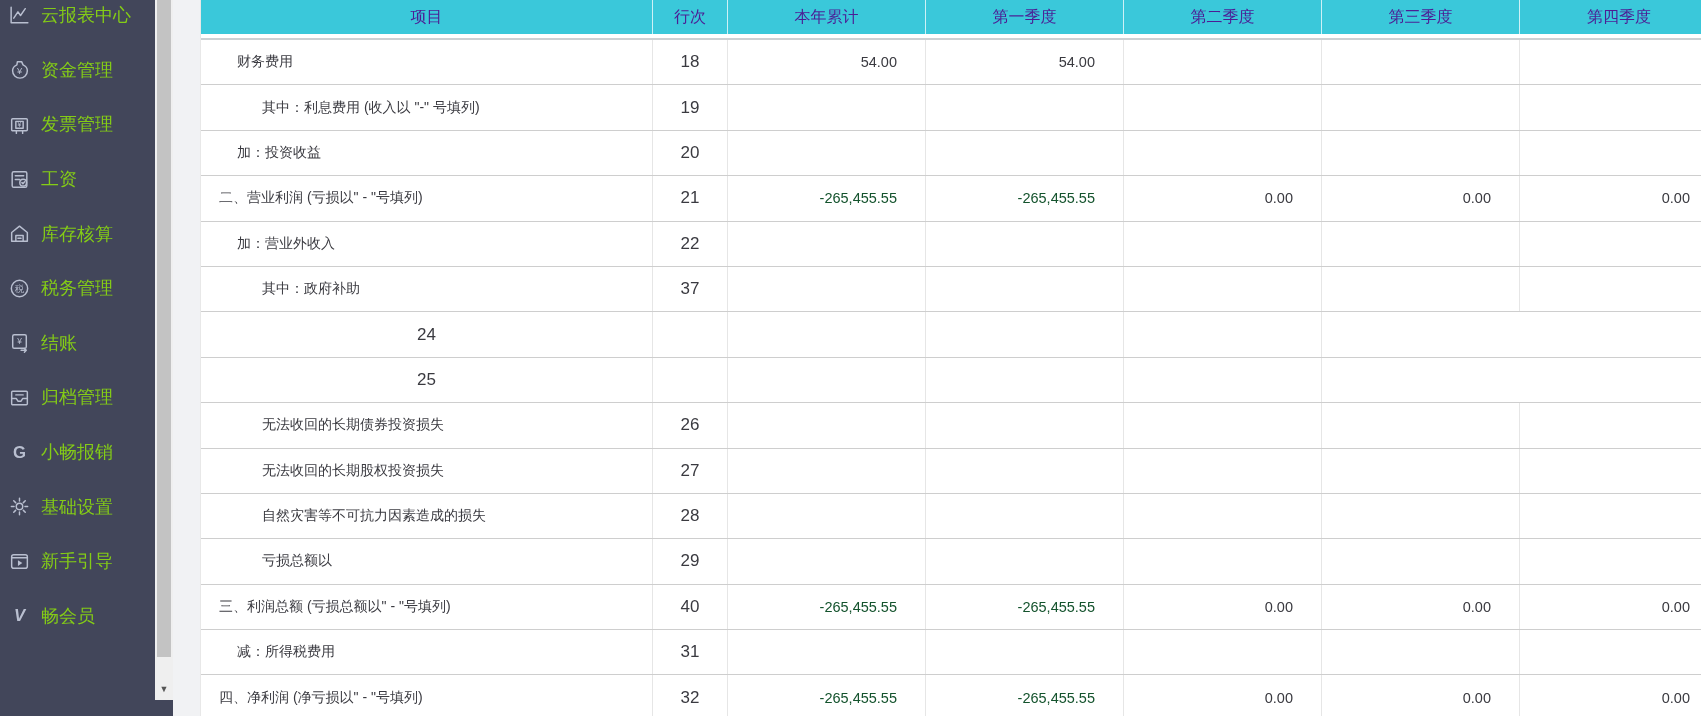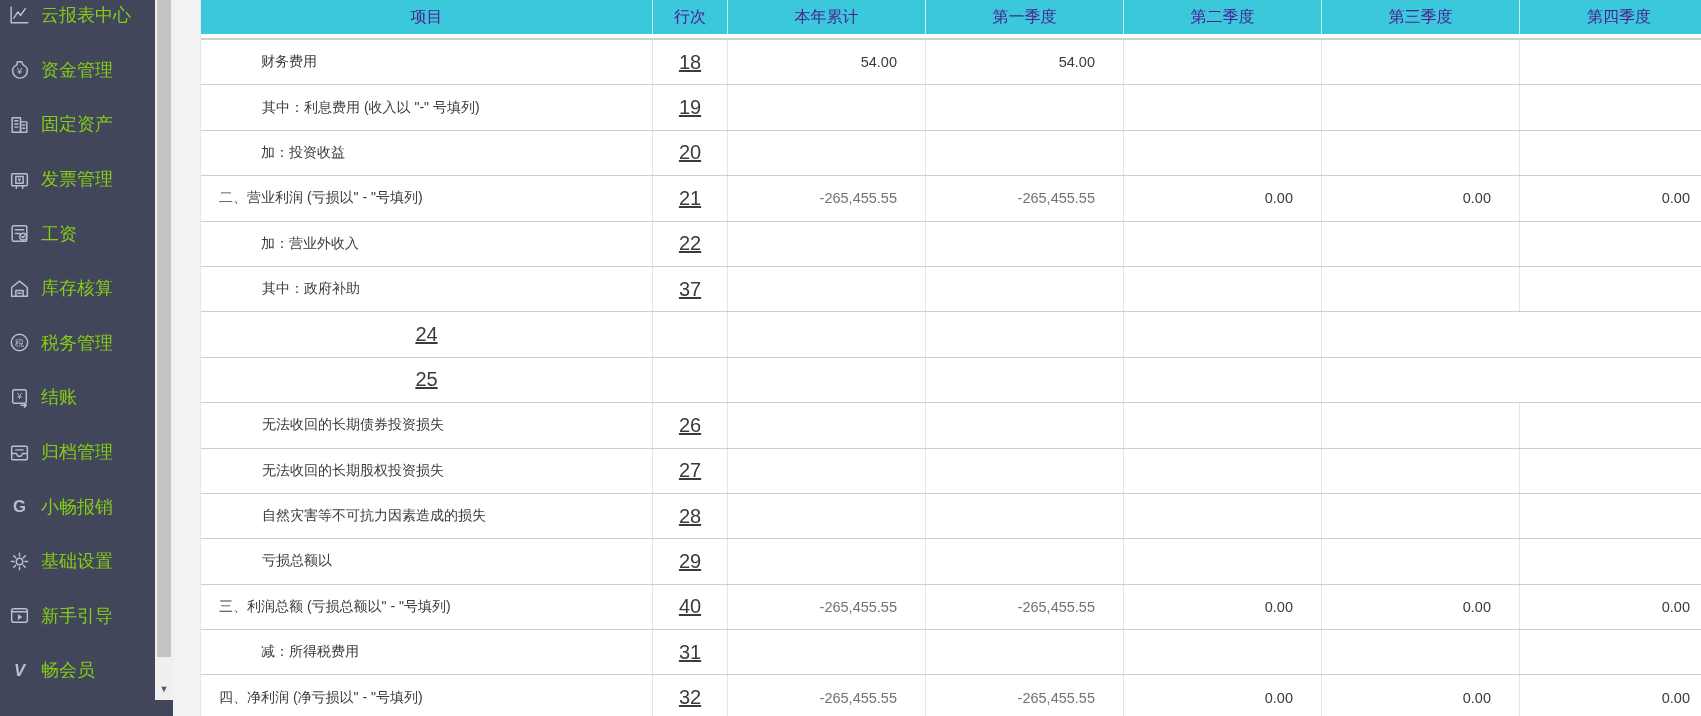--- a/index.html
+++ b/index.html
@@ -51,25 +51,25 @@
   .th:last-child { border-right:none; }
   .tr { height:45.4px; border-bottom:1px solid #cecece; }
   .td {
     height:100%; display:flex; align-items:center;
     font-size:14px; color:#3a3a40; border-right:1px solid #e6e6e6;
     overflow:hidden; white-space:nowrap;
   }
   .td:last-child { border-right:none; }
   .td.item { justify-content:flex-start; }
   .td.item.ind0 { padding-left:18px; }
-  .td.item.ind1 { padding-left:60px; }
+  .td.item.ind1 { padding-left:36px; }
   .td.item.ind2 { padding-left:61px; }
-  .td.line { justify-content:center; font-size:20px;text-decoration:underline; }
+  .td.line { justify-content:center; font-size:17px; }
   .td.val  { justify-content:flex-end; padding-right:28px; font-size:14.5px; }
-  .td.val.neg { color:#737373; }
+  .td.val.neg { color:#14532d; }
 </style>
 </head>
 <body>
 
 <div class="sidebar">
   <nav class="nav" id="nav">
       <div class="nav-item">
         <span class="nav-icon">
           <svg viewBox="0 0 22 22">
             <path fill="none" stroke="currentColor" stroke-width="1.4" stroke-linecap="round" stroke-linejoin="round" d="M3 3v15h16"></path>
@@ -79,30 +79,20 @@
         <span class="nav-label">云报表中心</span>
       </div>
       <div class="nav-item">
         <span class="nav-icon">
           <svg viewBox="0 0 22 22">
             <path fill="none" stroke="currentColor" stroke-width="1.4" stroke-linecap="round" stroke-linejoin="round" d="M9 3.5h4l1.4 3.1c2.8 1.2 4.1 3.3 4.1 5.6a7.05 7.05 0 01-14.1 0c0-2.3 1.3-4.4 4.1-5.6z"></path>
             <text fill="currentColor" stroke="none" text-anchor="middle" font-family="Liberation Sans,sans-serif" x="11" y="15" font-size="9">¥</text>
           </svg>
         </span>
         <span class="nav-label">资金管理</span>
-      </div>
-      <div class="nav-item">
-        <span class="nav-icon">
-          <svg viewBox="0 0 22 22">
-            <rect fill="none" stroke="currentColor" stroke-width="1.4" stroke-linecap="round" stroke-linejoin="round" x="4" y="4.5" width="8" height="14"></rect>
-            <rect fill="none" stroke="currentColor" stroke-width="1.4" stroke-linecap="round" stroke-linejoin="round" x="12" y="8.5" width="6" height="10"></rect>
-            <path fill="none" stroke="currentColor" stroke-width="1.4" stroke-linecap="round" stroke-linejoin="round" d="M6.5 7.5h3M6.5 10.5h3M6.5 13.5h3M14 11.5h2M14 14.5h2"></path>
-          </svg>
-        </span>
-        <span class="nav-label">固定资产</span>
       </div>
       <div class="nav-item">
         <span class="nav-icon">
           <svg viewBox="0 0 22 22">
             <rect fill="none" stroke="currentColor" stroke-width="1.4" stroke-linecap="round" stroke-linejoin="round" x="3.5" y="5.5" width="15" height="11.5" rx="1"></rect>
             <rect fill="none" stroke="currentColor" stroke-width="1.4" stroke-linecap="round" stroke-linejoin="round" x="7.5" y="8" width="7" height="6.5"></rect>
             <text fill="currentColor" stroke="none" text-anchor="middle" font-family="Liberation Sans,sans-serif" x="11" y="13.6" font-size="6.5">¥</text>
             <path fill="none" stroke="currentColor" stroke-width="1.4" stroke-linecap="round" stroke-linejoin="round" d="M8 17.5v2M14 17.5v2"></path>
           </svg>
         </span>

